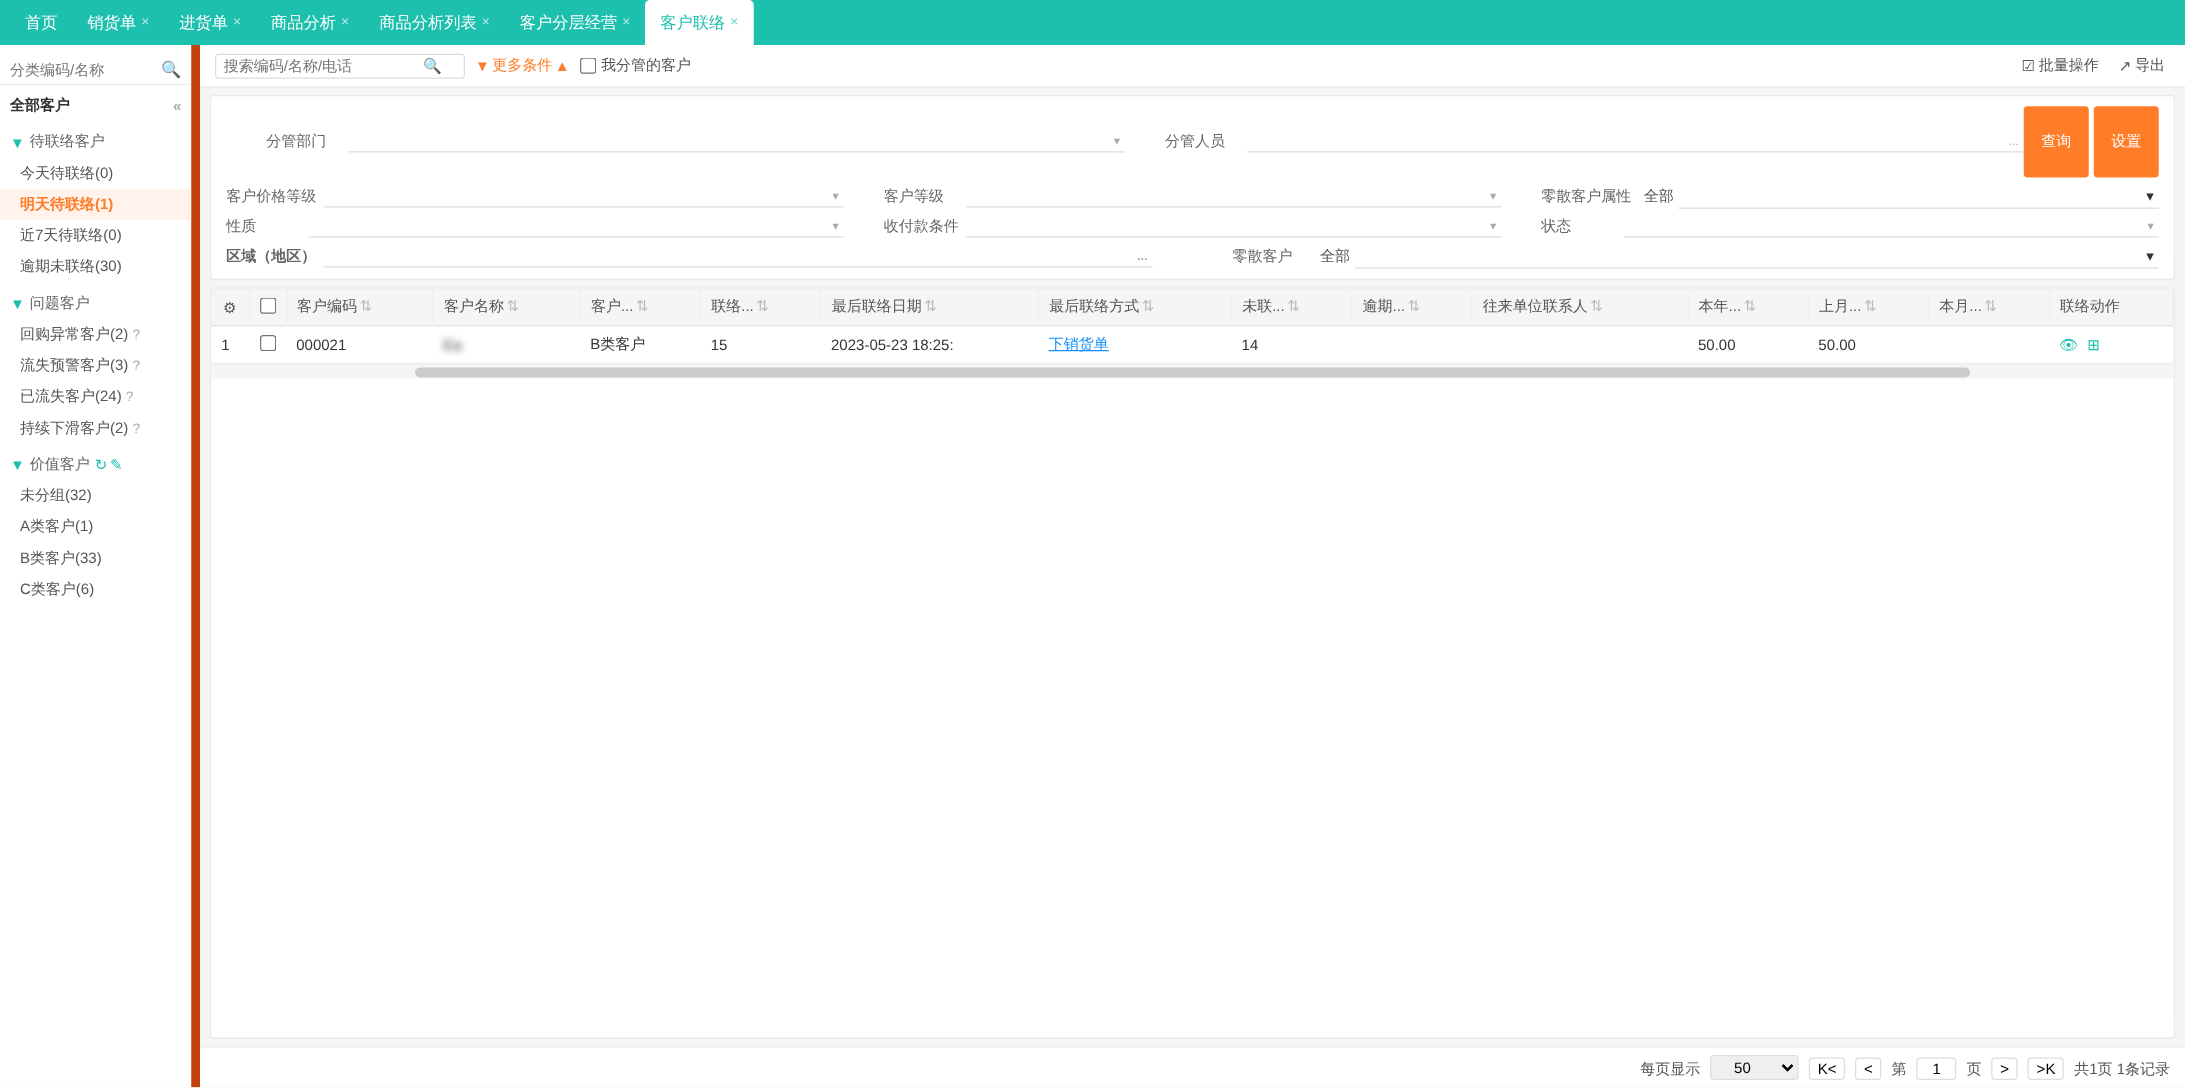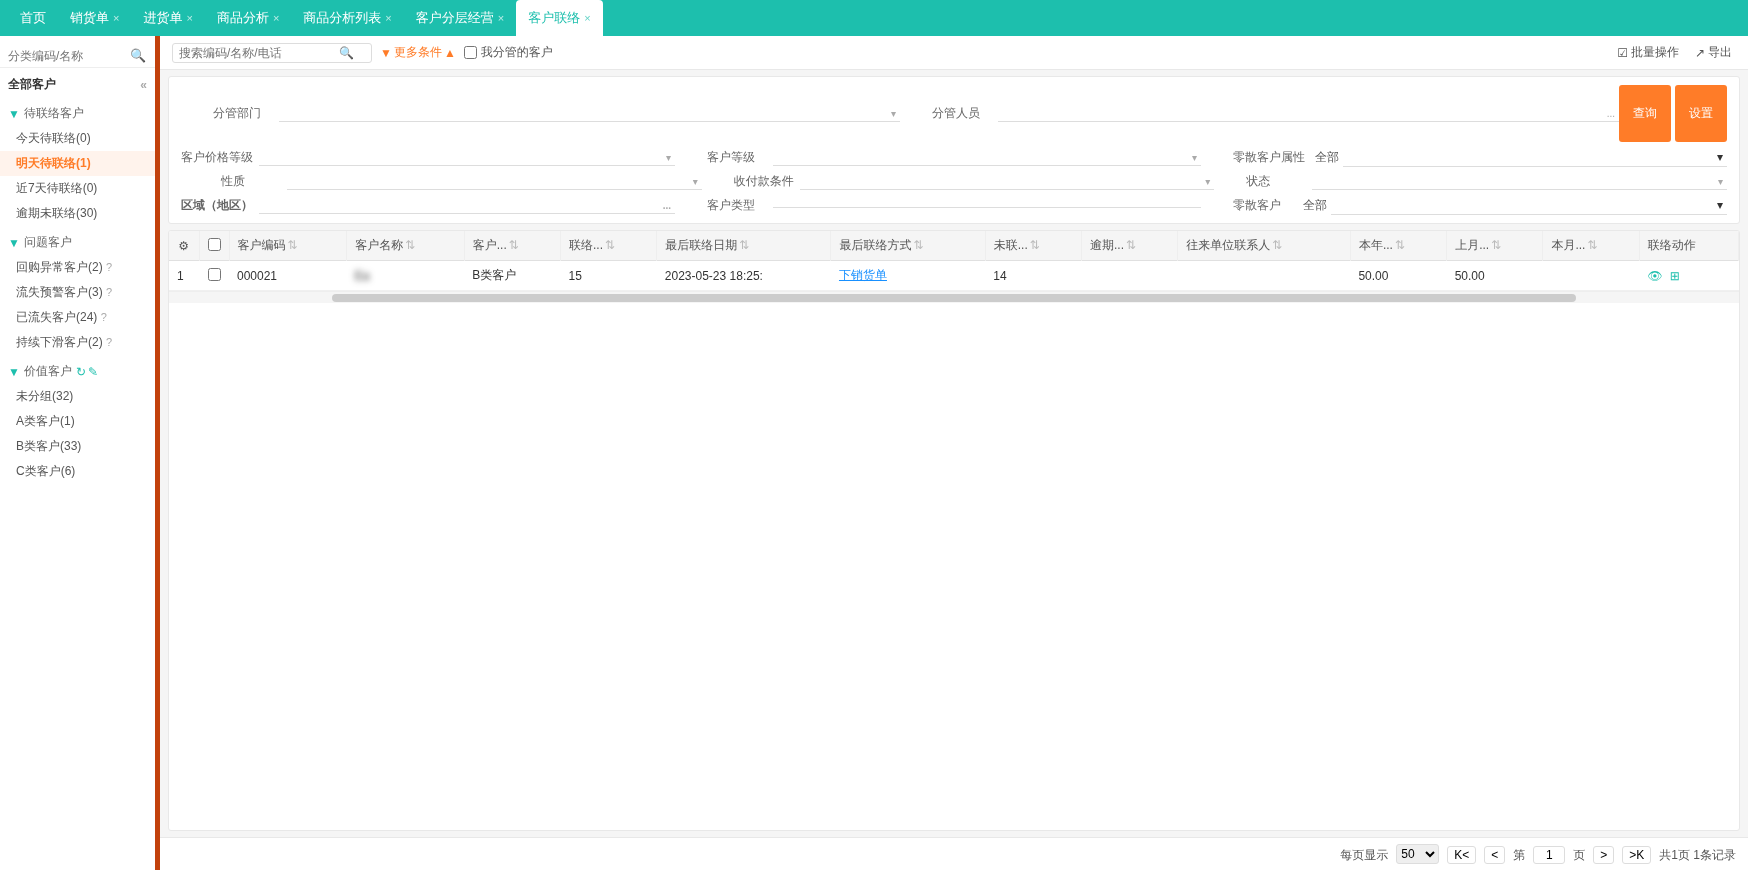--- a/index.html
+++ b/index.html
@@ -39,21 +39,21 @@
       display: flex;
       height: calc(100vh - 36px);
       overflow: hidden;
     }
 
     
     .sidebar {
       width: 160px;
       min-width: 160px;
       background: #fff;
-      border-right: 5px solid #c2410c;
+      border-right: 7px solid #c2410c;
       overflow-y: auto;
       padding: 8px 0;
     }
     .sidebar-search {
       display: flex;
       align-items: center;
       padding: 4px 8px;
       border-bottom: 1px solid #eee;
       margin-bottom: 4px;
     }
@@ -305,21 +305,21 @@
       display: flex;
       align-items: flex-end;
       justify-content: flex-end;
       gap: 8px;
       font-size: 12px;
       color: #555;
     }
     .page-size-select {
       border: 1px solid #ddd;
       border-radius: 3px;
-      padding: 1px 0;
+      padding: 1px 14px;
       font-size: 12px;
     }
     .page-btn {
       border: 1px solid #ddd;
       background: #fff;
       padding: 1px 6px;
       cursor: pointer;
       border-radius: 3px;
       font-size: 12px;
     }
@@ -502,21 +502,21 @@
           <span class="filter-label">零散客户属性</span>
           <span class="filter-inline-label">全部</span>
           <div class="filter-full-select">
             <span class="select-text"></span>
             <span class="chevron">▾</span>
           </div>
         </div>
       </div>
 
       <div class="filter-row">
-        <div class="filter-cell" style="flex:2;margin-left:40px;">
+        <div class="filter-cell" style="flex:2;">
           <span class="filter-label">性质</span>
           <div class="filter-select">
             <span class="select-text"></span>
             <span class="chevron">▾</span>
           </div>
         </div>
         <div class="filter-divider"></div>
         <div class="filter-cell" style="flex:2;">
           <span class="filter-label">收付款条件</span>
           <div class="filter-select">
@@ -536,26 +536,20 @@
 
       <div class="filter-row" style="margin-bottom:0;">
         <div class="filter-cell" style="flex:2;font-weight:bold;">
           <span class="filter-label">区域（地区）</span>
           <div class="filter-select">
             <span class="select-text"></span>
             <span style="color:#aaa;font-size:10px;cursor:pointer;">...</span>
           </div>
         </div>
         <div class="filter-divider"></div>
-        <div class="filter-cell" style="flex:2;">
-          <span class="filter-label">客户类型</span>
-          <div class="filter-select">
-            <span class="select-text"></span>
-          </div>
-        </div>
         <div class="filter-divider"></div>
         <div class="filter-cell" style="flex:2;">
           <span class="filter-label">零散客户</span>
           <span class="filter-inline-label">全部</span>
           <div class="filter-full-select">
             <span class="select-text"></span>
             <span class="chevron">▾</span>
           </div>
         </div>
       </div>

